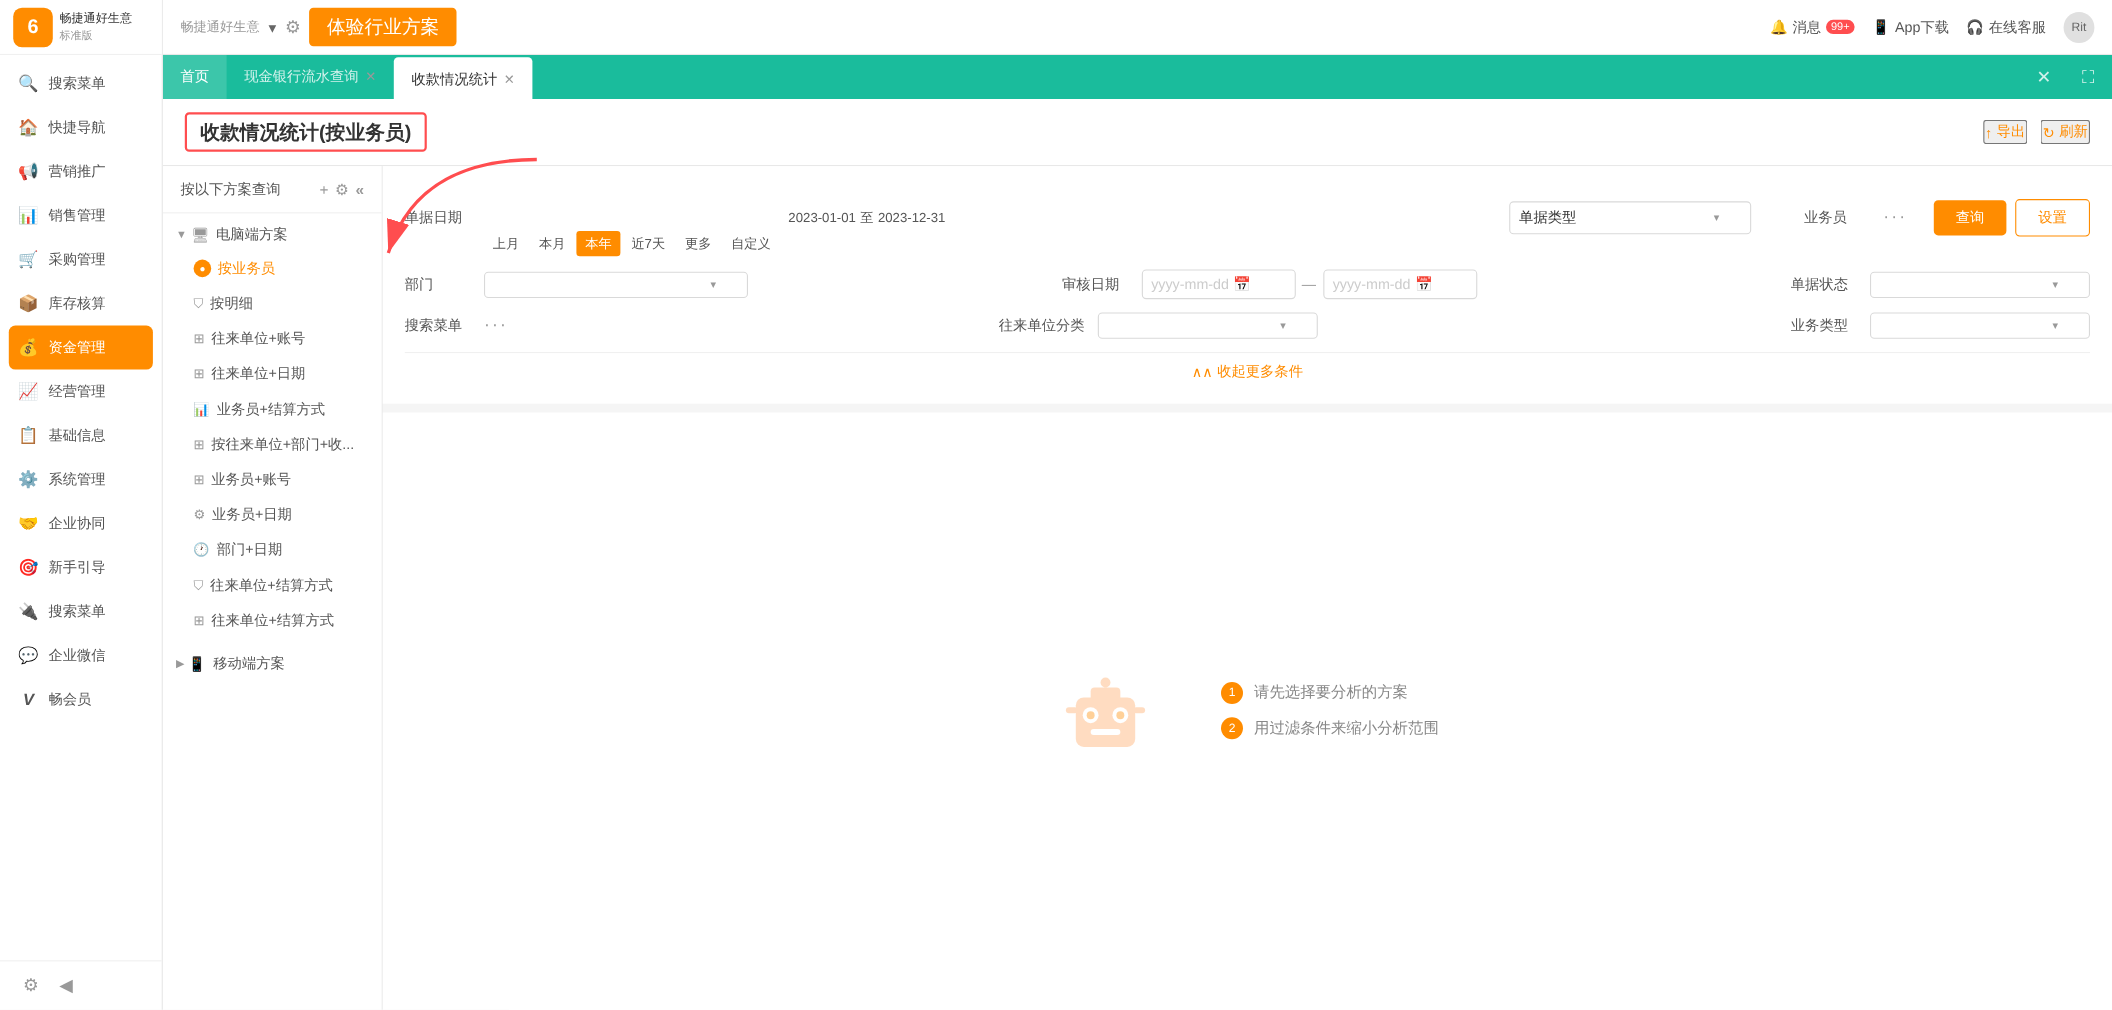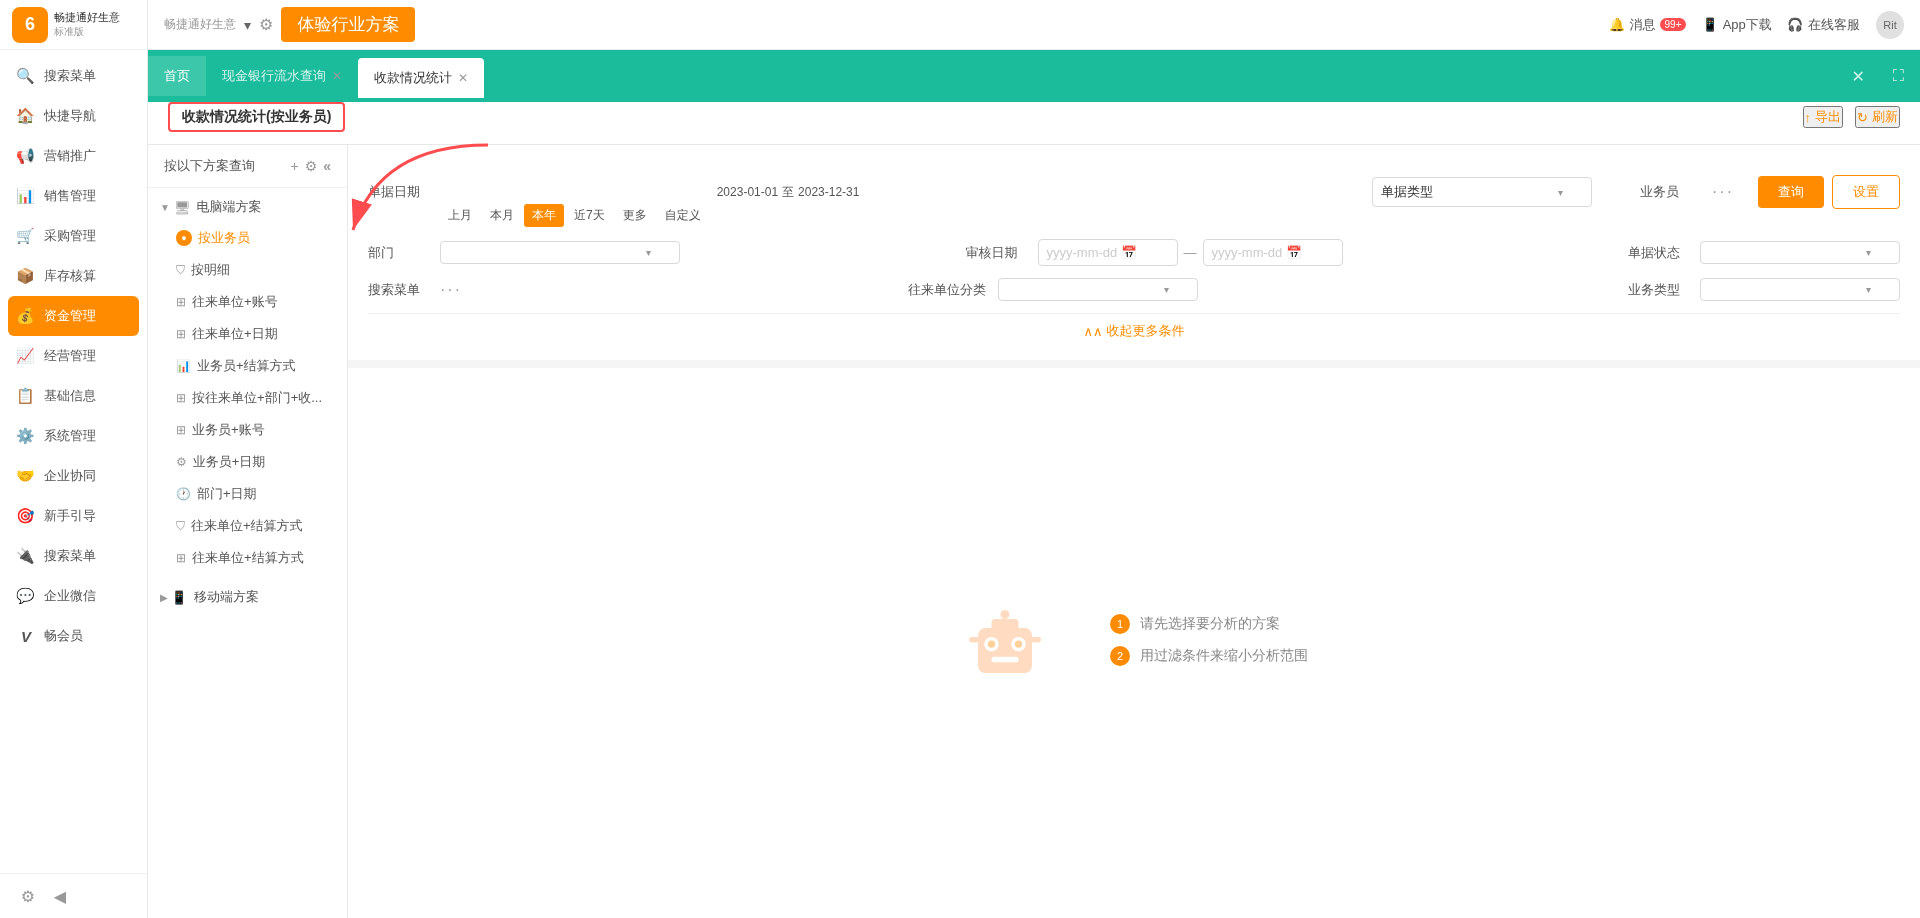--- a/index.html
+++ b/index.html
@@ -48,21 +48,21 @@
       background: #ff8c00; color: white; border: none; border-radius: 4px;
       padding: 6px 16px; font-size: 17px; cursor: pointer;
     }
     .header-right { display: flex; align-items: center; gap: 16px; }
     .header-right-item { display: flex; align-items: center; gap: 4px; color: #555; font-size: 13px; cursor: pointer; }
     .badge { background: #ff4d4f; color: white; border-radius: 8px; font-size: 10px; padding: 1px 5px; }
     .user-avatar { width: 28px; height: 28px; background: #e0e0e0; border-radius: 50%; }
 
     
     .tab-bar {
-      position: fixed; left: 148px; top: 50px; right: 0; height: 52px;
+      position: fixed; left: 148px; top: 50px; right: 0; height: 40px;
       background: #1abc9c; display: flex; align-items: center; z-index: 98;
     }
     .tab-item {
       height: 40px; display: flex; align-items: center; padding: 0 16px;
       color: rgba(255,255,255,0.8); font-size: 13px; cursor: pointer; position: relative;
       white-space: nowrap;
     }
     .tab-item.home { background: rgba(255,255,255,0.15); color: white; }
     .tab-item.active { background: white; color: #333; border-radius: 4px 4px 0 0; margin-top: 4px; }
     .tab-close { margin-left: 6px; color: #999; font-size: 12px; cursor: pointer; }
@@ -77,21 +77,21 @@
 
     
     .page-header {
       background: white; padding: 12px 20px; display: flex; align-items: center;
       justify-content: space-between; border-bottom: 1px solid #e8e8e8;
     }
     .page-title-box {
       border: 2px solid #ff4d4f; border-radius: 4px; padding: 4px 12px;
       display: inline-flex; align-items: center;
     }
-    .page-title { font-size: 14px; font-weight: bold; color: #333; }
+    .page-title { font-size: 18px; font-weight: bold; color: #333; }
     .page-actions { display: flex; align-items: center; gap: 12px; }
     .page-action-btn { color: #ff8c00; font-size: 13px; cursor: pointer; display: flex; align-items: center; gap: 4px; }
 
     
     .content-area { display: flex; height: calc(100% - 50px); }
 
     
     .left-panel {
       width: 200px; background: white; border-right: 1px solid #e8e8e8;
       flex-shrink: 0; overflow-y: auto;

